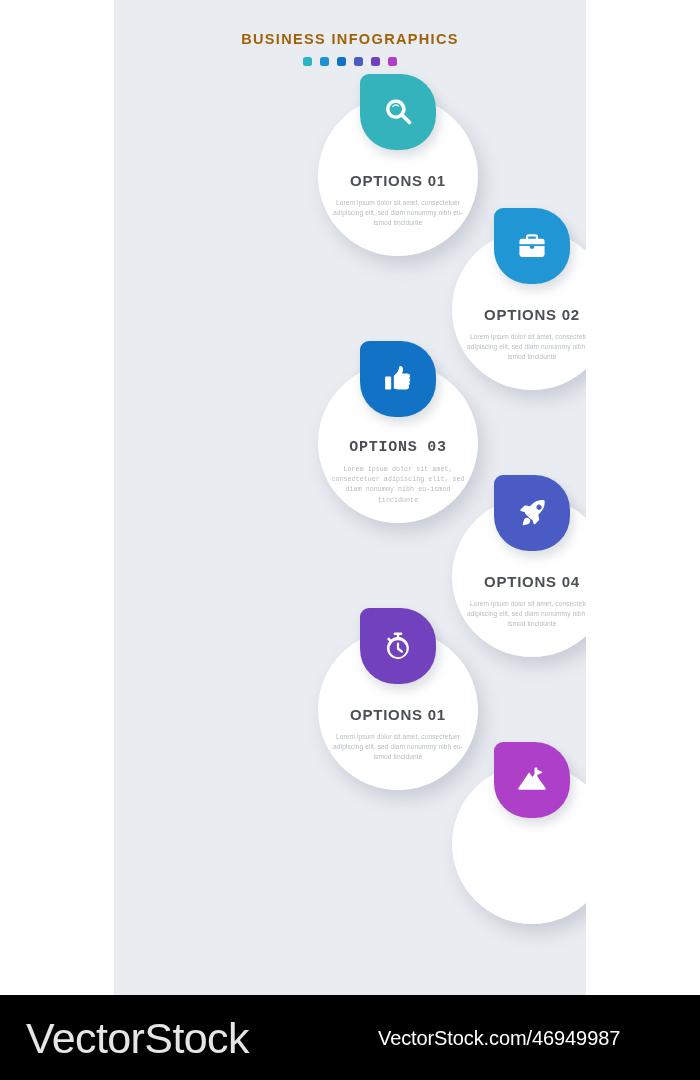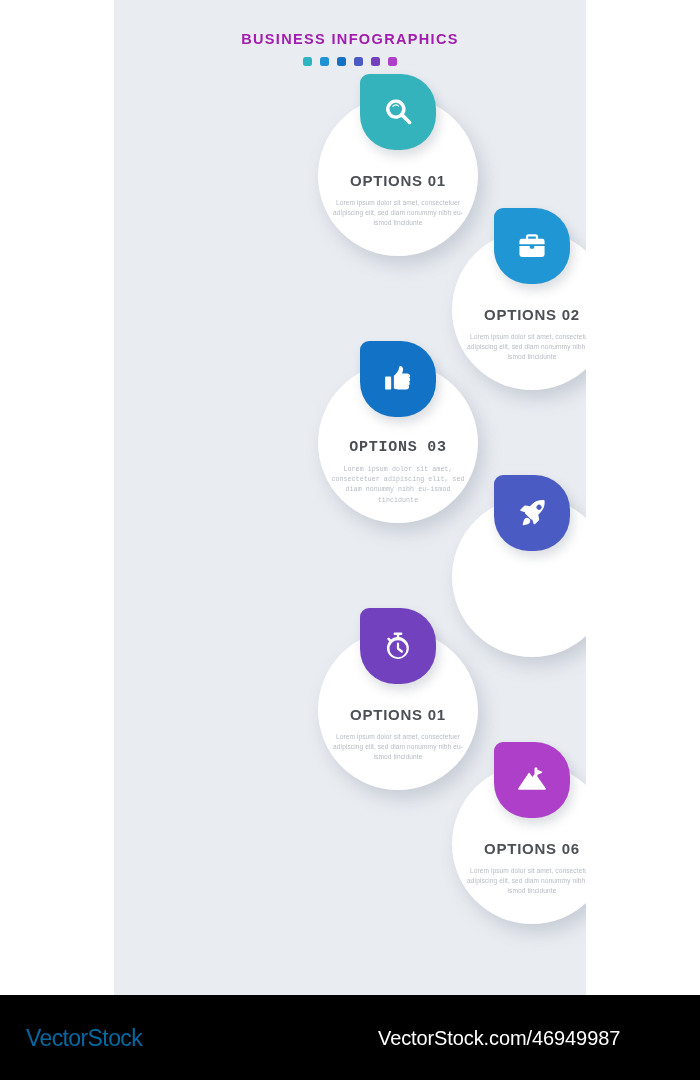--- a/index.html
+++ b/index.html
@@ -31,21 +31,21 @@
     position: absolute;
     top: 32px;
     left: 0;
     width: 472px;
     text-align: center;
   }
   #header-title {
     font-size: 14.5px;
     font-weight: bold;
     letter-spacing: 1.35px;
-    color: #a21caf;
+    color: #a16207;
     line-height: 1;
     margin: 0;
   }
   #header-dots {
     margin-top: 10px;
     display: flex;
     justify-content: center;
     gap: 8px;
   }
   .hdot {
@@ -118,22 +118,22 @@
     top: 995px;
     width: 700px;
     height: 85px;
     background: #000000;
   }
   #footer-brand {
     position: absolute;
     left: 26px;
     top: 50%;
     transform: translateY(-50%);
-    color: #0369a1;
-    font-size: 23px;
+    color: #e5e5e5;
+    font-size: 43px;
     letter-spacing: -0.6px;
     line-height: 1;
   }
   #footer-url {
     position: absolute;
     left: 378px;
     top: 50%;
     transform: translateY(-50%);
     color: #ffffff;
     font-size: 20px;
@@ -199,44 +199,44 @@
         </div>
       </div>
       <div class="card" style="left: 338px; top: 496.5px; z-index: 13;">
         <div class="card-circle"></div>
         <div class="card-blob" style="background: rgb(74, 91, 196);">
           <svg viewBox="0 0 32 32">
             <path d="M28.6 2.2c-4.2-.5-9 .9-12.5 4.4l-2.3 2.3-4.5-.9a2 2 0 0 0-1.8.5l-3.7 3.7a1 1 0 0 0 .4 1.7l4.4 1.4c-.2.5-.1 1.1.3 1.5l5.9 5.9c.4.4 1 .5 1.5.3l1.4 4.4a1 1 0 0 0 1.7.4l3.7-3.7a2 2 0 0 0 .5-1.8l-.9-4.5 2.3-2.3c3.5-3.5 4.9-8.3 4.4-12.5a1.1 1.1 0 0 0-.8-.8zM21.4 8.2a2.7 2.7 0 1 1 3.8 3.8 2.7 2.7 0 0 1-3.8-3.8z"></path>
             <path d="M8.3 22.1c-1.5 1.5-2.2 7-2.2 7s5.5-.7 7-2.2a3.4 3.4 0 0 0-4.8-4.8z"></path>
           </svg>
         </div>
+        <div class="card-body">
+          <div class="card-title">OPTIONS 04</div>
+          <div class="card-desc">Lorem ipsum dolor sit amet, consectetuer adipiscing elit, sed diam nonummy nibh eu-ismod tincidunte</div>
+        </div>
       </div>
       <div class="card" style="left: 204px; top: 630px; z-index: 14;">
         <div class="card-circle"></div>
         <div class="card-blob" style="background: rgb(113, 65, 190);">
           <svg viewBox="0 0 32 32">
             <path d="M12.6 1.6a1.3 1.3 0 0 0 0 2.6h2.1v2.3a11.6 11.6 0 0 0-6.2 2.6L6.9 7.5a1.3 1.3 0 1 0-1.9 1.8l1.6 1.7A11.7 11.7 0 1 0 17.3 6.5V4.2h2.1a1.3 1.3 0 0 0 0-2.6zM16 9.8a9.1 9.1 0 1 1 0 18.2 9.1 9.1 0 0 1 0-18.2z"></path>
             <path d="M16 12.2a1.2 1.2 0 0 0-1.2 1.2v5.5c0 .4.2.8.5 1l4 2.9a1.2 1.2 0 0 0 1.5-2l-3.6-2.6v-4.8a1.2 1.2 0 0 0-1.2-1.2z"></path>
           </svg>
         </div>
         <div class="card-body">
           <div class="card-title">OPTIONS 01</div>
           <div class="card-desc">Lorem ipsum dolor sit amet, consectetuer adipiscing elit, sed diam nonummy nibh eu-ismod tincidunte</div>
         </div>
       </div>
       <div class="card" style="left: 338px; top: 763.5px; z-index: 15;">
         <div class="card-circle"></div>
         <div class="card-blob" style="background: rgb(173, 63, 201);">
           <svg viewBox="0 0 32 32">
             <path d="M19.6 2.6a.9.9 0 0 0-.9.9v6.2l-2.2 3.1-2.7-3.8a1.1 1.1 0 0 0-1.8 0L1.6 24.6a1.1 1.1 0 0 0 .9 1.8h27a1.1 1.1 0 0 0 .9-1.8l-8.7-12.3v-1.8l4.6-1.9a.9.9 0 0 0 0-1.7l-4.6-1.9V3.5a.9.9 0 0 0-.9-.9z"></path>
           </svg>
-        </div>
-        <div class="card-body">
-          <div class="card-title">OPTIONS 06</div>
-          <div class="card-desc">Lorem ipsum dolor sit amet, consectetuer adipiscing elit, sed diam nonummy nibh eu-ismod tincidunte</div>
         </div>
       </div>
     </div>
 
 </div>
 
 <div id="footer">
   <div id="footer-brand">VectorStock</div>
   <div id="footer-url">VectorStock.com/46949987</div>
 </div>

